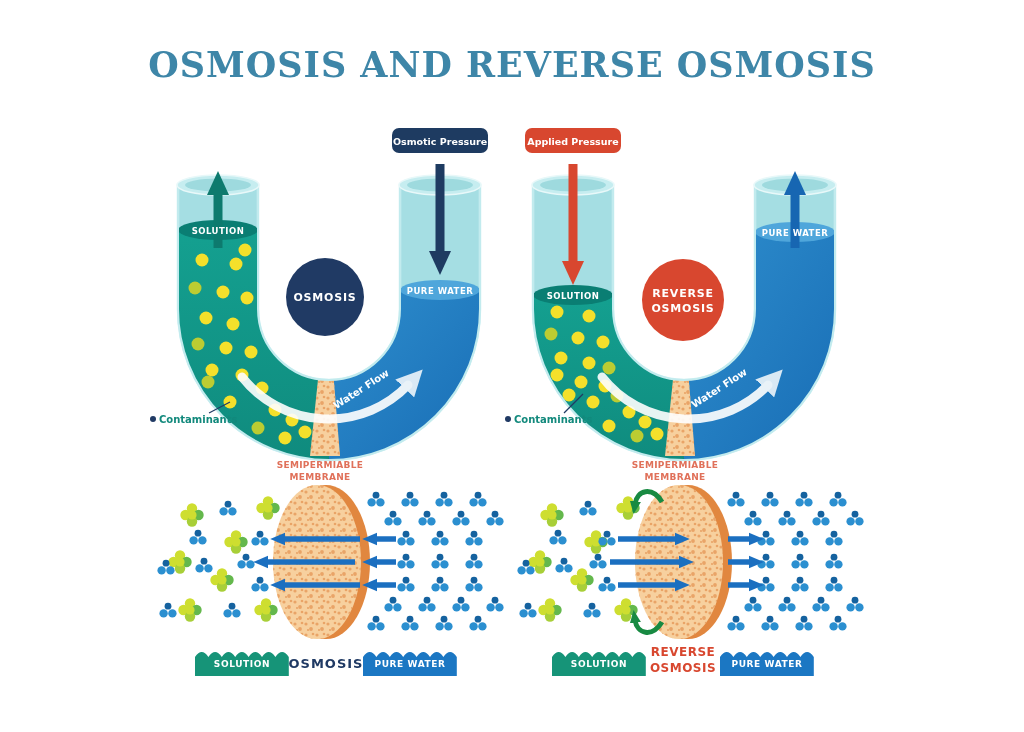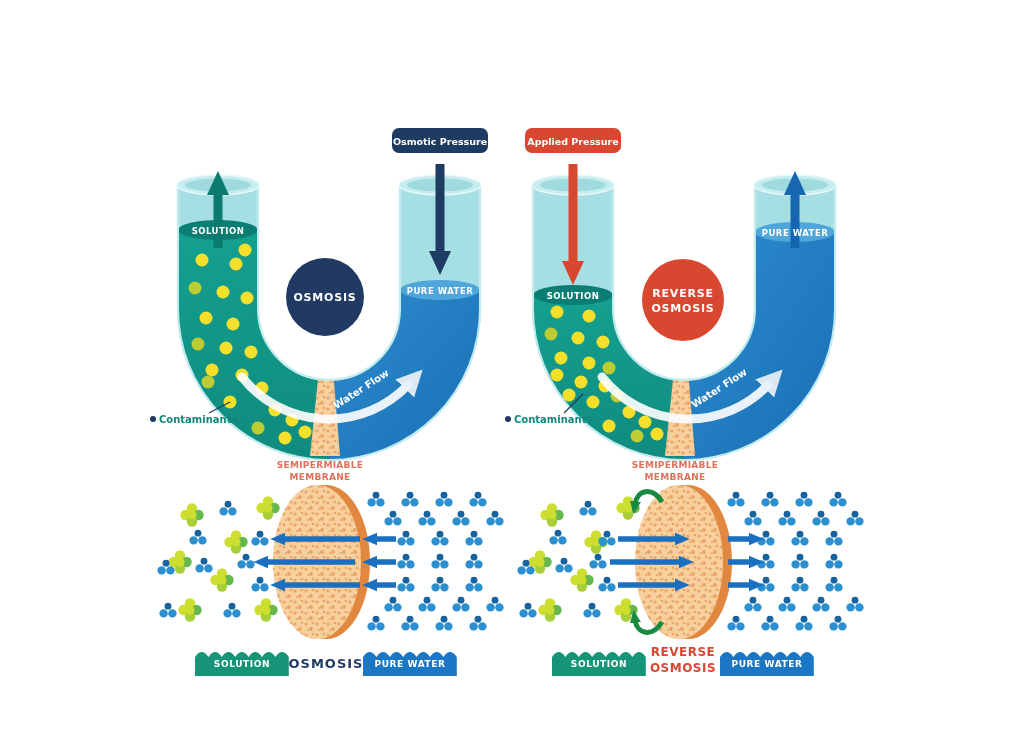--- a/index.html
+++ b/index.html
@@ -78,20 +78,21 @@
       <circle cx="-6.5" cy="0" r="5.2" fill="#cede30"></circle>
       <circle cx="6.5" cy="0" r="5.2" fill="#64b84c"></circle>
       <circle cx="0" cy="6.5" r="5.2" fill="#a8cf38"></circle>
       <circle cx="0" cy="0" r="4.6" fill="#cede30"></circle>
     </g>
   </defs>
 </svg>
 
 <div class="stage">
 
+  <div class="page-title">OSMOSIS AND REVERSE OSMOSIS</div>
 
   <svg id="p1" class="panel" width="360" height="370" viewBox="0 0 360 370">
     <path d="M28,65 L28,189 A151,151 0 0 0 330,189 L330,65 L250,65 L250,189 A71,71 0 0 1 108,189 L108,65 Z" fill="#a5dee3" stroke="#cdeff2" stroke-width="2.5"></path>
     <g clip-path="url(#ringclip)">
       <rect x="18" y="110" width="161" height="240" fill="url(#tealGrad)"></rect>
       <rect x="179" y="170" width="162" height="180" fill="url(#blueGrad)"></rect>
       <g id="dots1">
           <circle cx="52" cy="140" r="6.5" fill="#f4e02b"></circle>
           <circle cx="86" cy="144" r="6.5" fill="#f4e02b"></circle>
           <circle cx="45" cy="168" r="6.5" fill="#bccc32"></circle>

